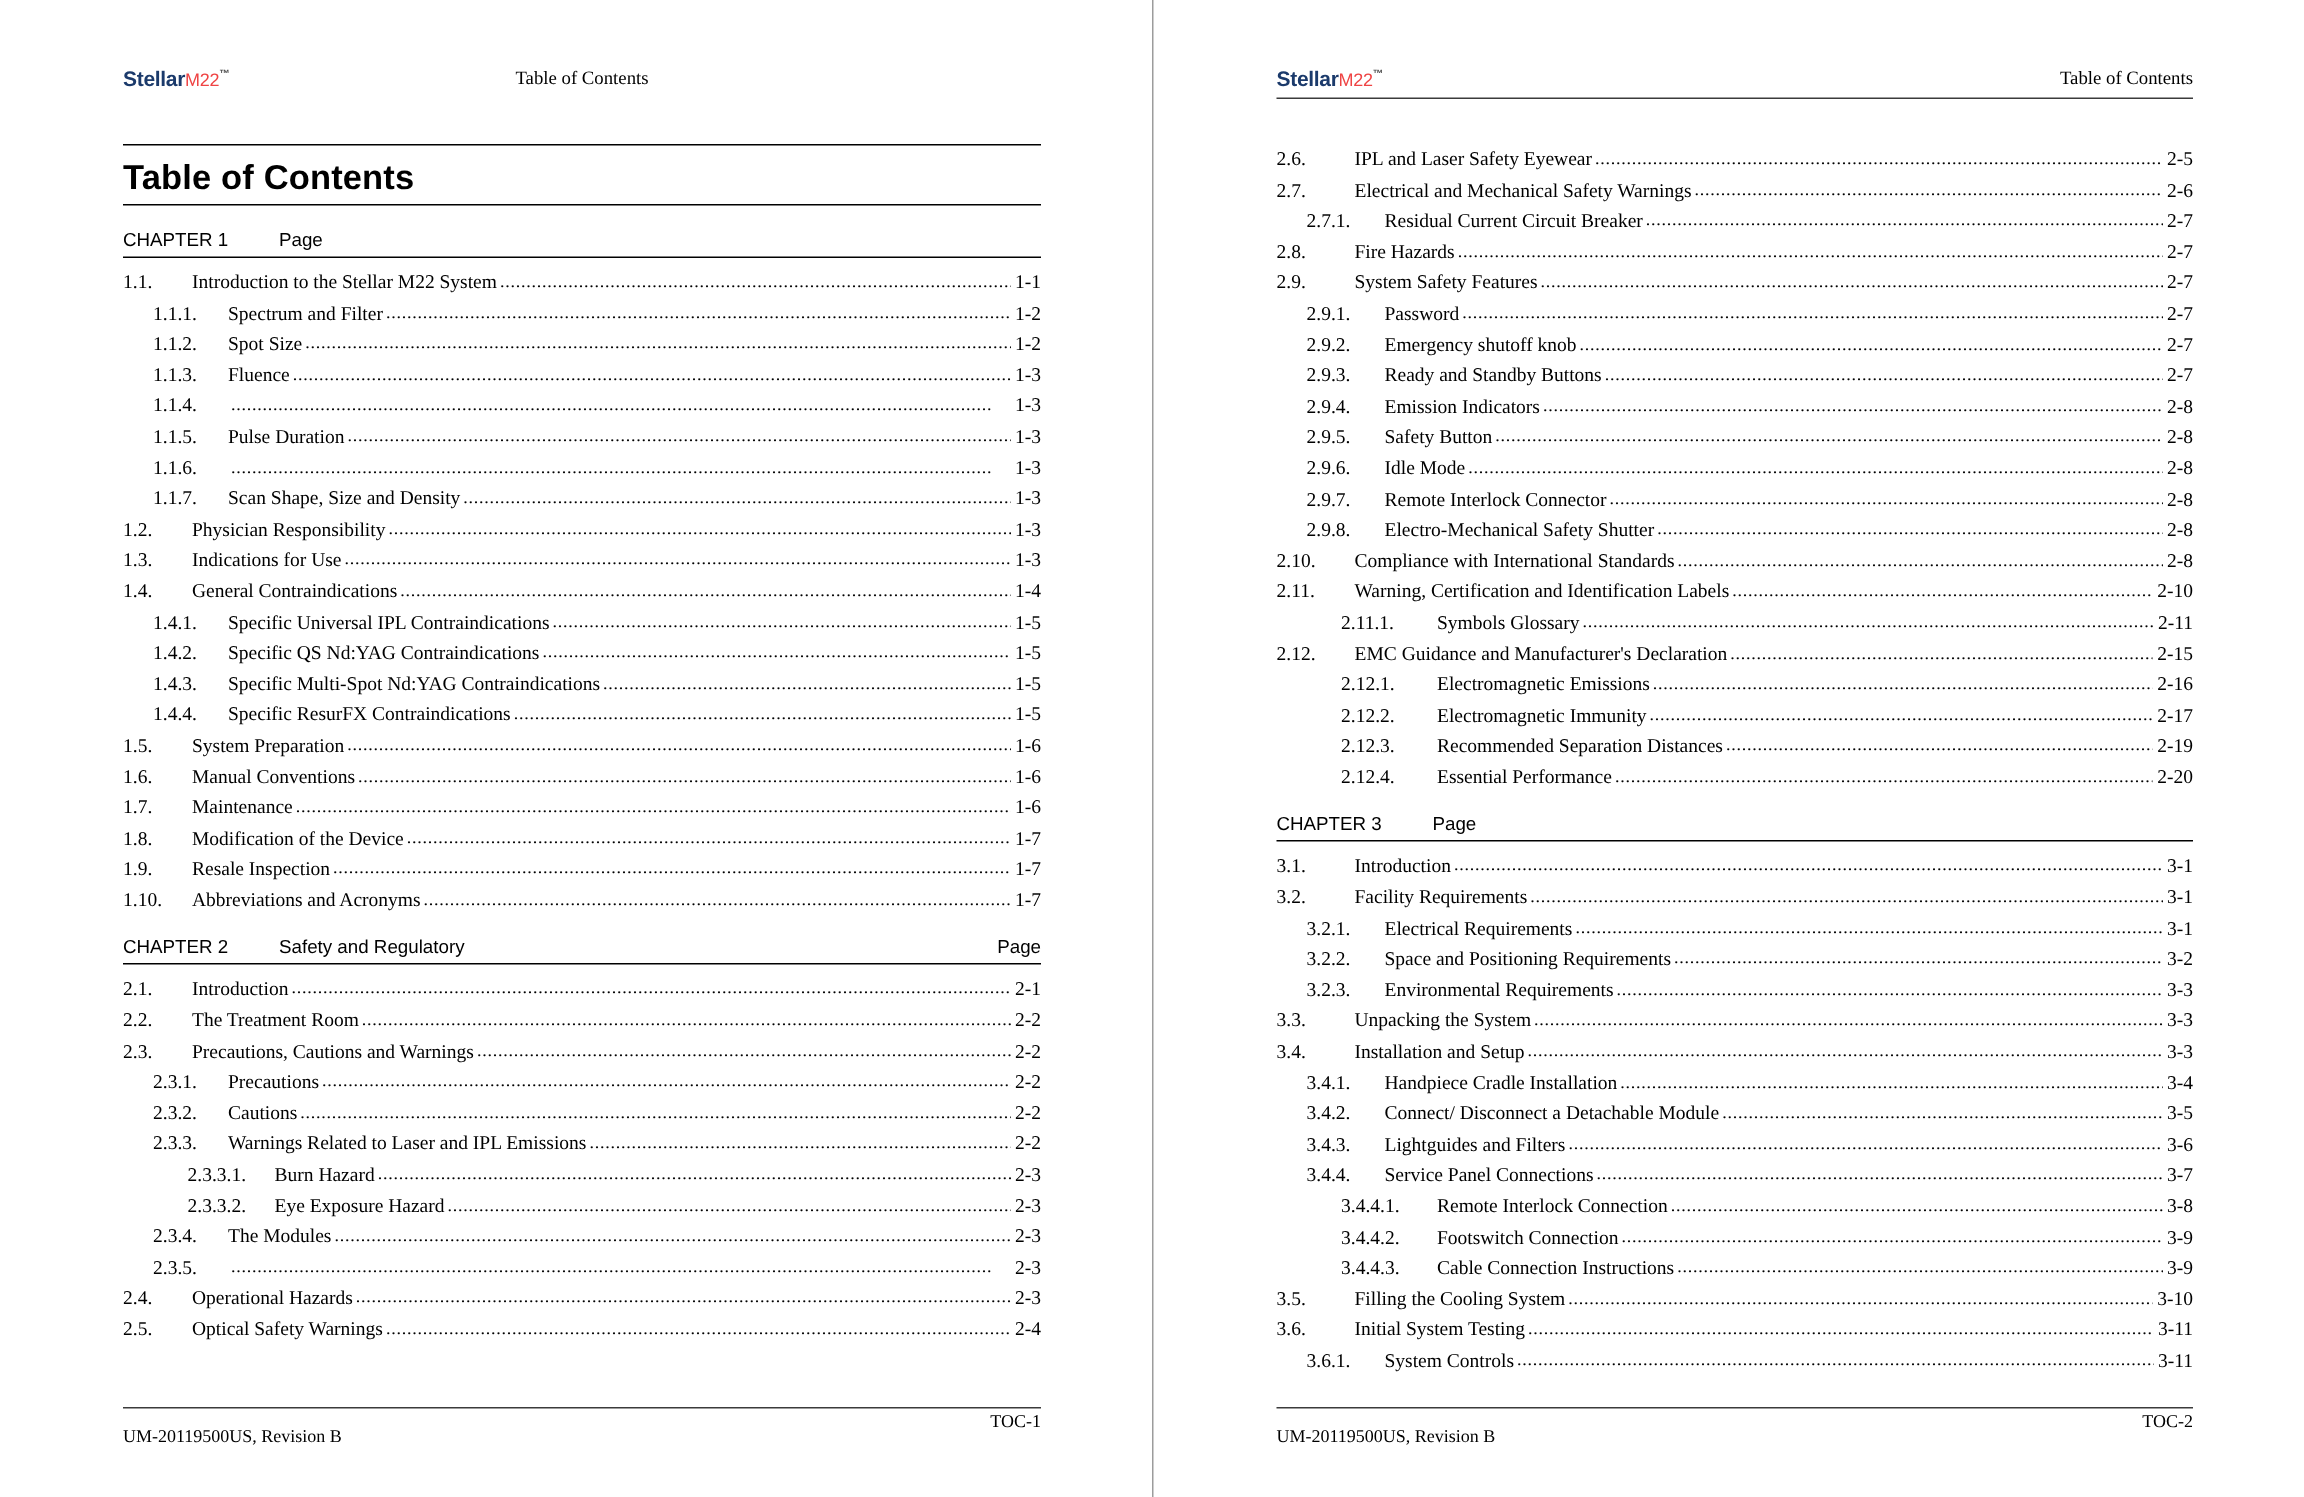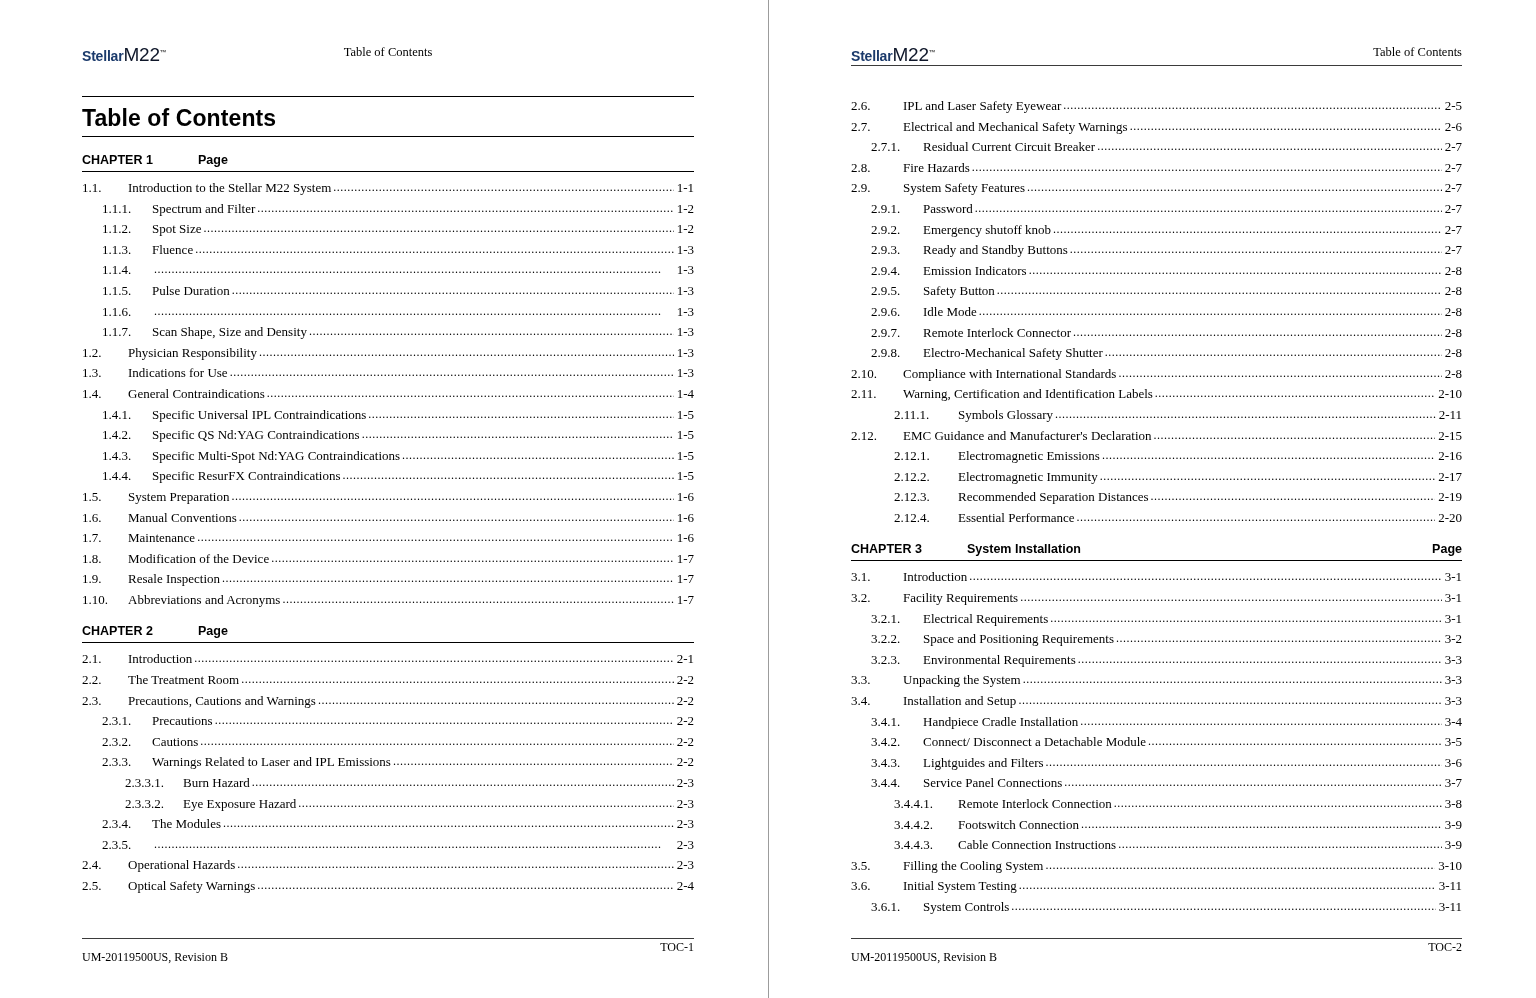--- a/index.html
+++ b/index.html
@@ -41,22 +41,22 @@
     left: 0; top: 0;
     font-family: "Liberation Sans", sans-serif;
     font-size: 14px;
     font-weight: bold;
     color: #1b3a6b;
     letter-spacing: -0.2px;
     white-space: nowrap;
   }
   .logo .m22 {
     font-weight: normal;
-    color: #0f172a;
-    font-size: 19px;
+    color: #ef4444;
+    font-size: 12px;
   }
   .logo .tm {
     font-size: 7px;
     vertical-align: super;
     color: #4b4b4b;
   }
   .hdr-right {
     position: absolute;
     right: 0; top: 1px;
     font-family: "Liberation Serif", serif;
@@ -119,24 +119,23 @@
   .toc-title-rule-bot {
     border-top: 1.5px solid #000;
     margin-bottom: 16px;
   }
   
   .chapter-head {
     display: flex;
     align-items: baseline;
     font-family: "Liberation Sans", sans-serif;
     font-size: 12.5px;
-    font-weight: bold;
+    font-weight: normal;
     margin-top: 14px;
     margin-bottom: 8px;
-    gap: 12px;
   }
   .chapter-head .ch-label { width: 104px; flex: 0 0 104px; }
   .chapter-head .ch-name { flex: 1 1 auto; }
   .chapter-head .ch-page { flex: 0 0 auto; text-align: left; }
   .chapter-rule {
     border-top: 1px solid #000;
     margin-bottom: 6px;
     margin-top: -4px;
   }
   
@@ -326,20 +325,21 @@
           </div>
         <div class="entry lvl1">
             <span class="num">1.10.</span>
             <span class="txt">Abbreviations and Acronyms</span>
             <span class="dots">.................................................................................................................................................</span>
             <span class="pg">1-7</span>
           </div>
 
         <div class="chapter-head">
           <span class="ch-label">CHAPTER 2</span>
+          <span class="ch-name">Safety and Regulatory</span>
           <span class="ch-page">Page</span>
         </div>
         <div class="chapter-rule"></div>
 
         <div class="entry lvl1">
             <span class="num">2.1.</span>
             <span class="txt">Introduction</span>
             <span class="dots">.................................................................................................................................................</span>
             <span class="pg">2-1</span>
           </div>
@@ -554,21 +554,20 @@
           </div>
         <div class="entry lvl3">
             <span class="num">2.12.4.</span>
             <span class="txt">Essential Performance</span>
             <span class="dots">.................................................................................................................................................</span>
             <span class="pg">2-20</span>
           </div>
 
         <div class="chapter-head">
           <span class="ch-label">CHAPTER 3</span>
-          <span class="ch-name">System Installation</span>
           <span class="ch-page">Page</span>
         </div>
         <div class="chapter-rule"></div>
 
         <div class="entry lvl1">
             <span class="num">3.1.</span>
             <span class="txt">Introduction</span>
             <span class="dots">.................................................................................................................................................</span>
             <span class="pg">3-1</span>
           </div>

